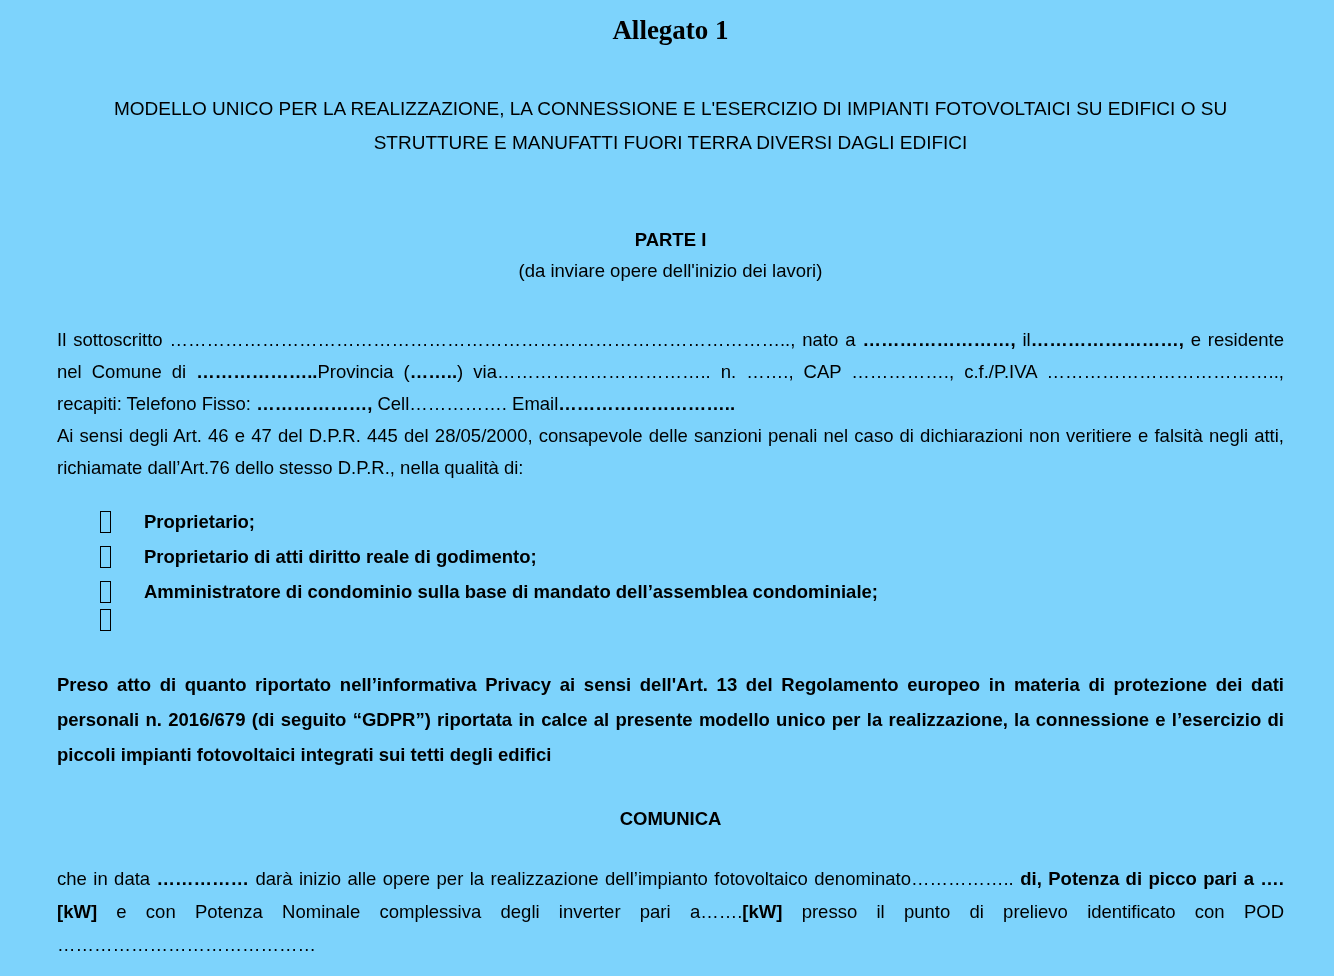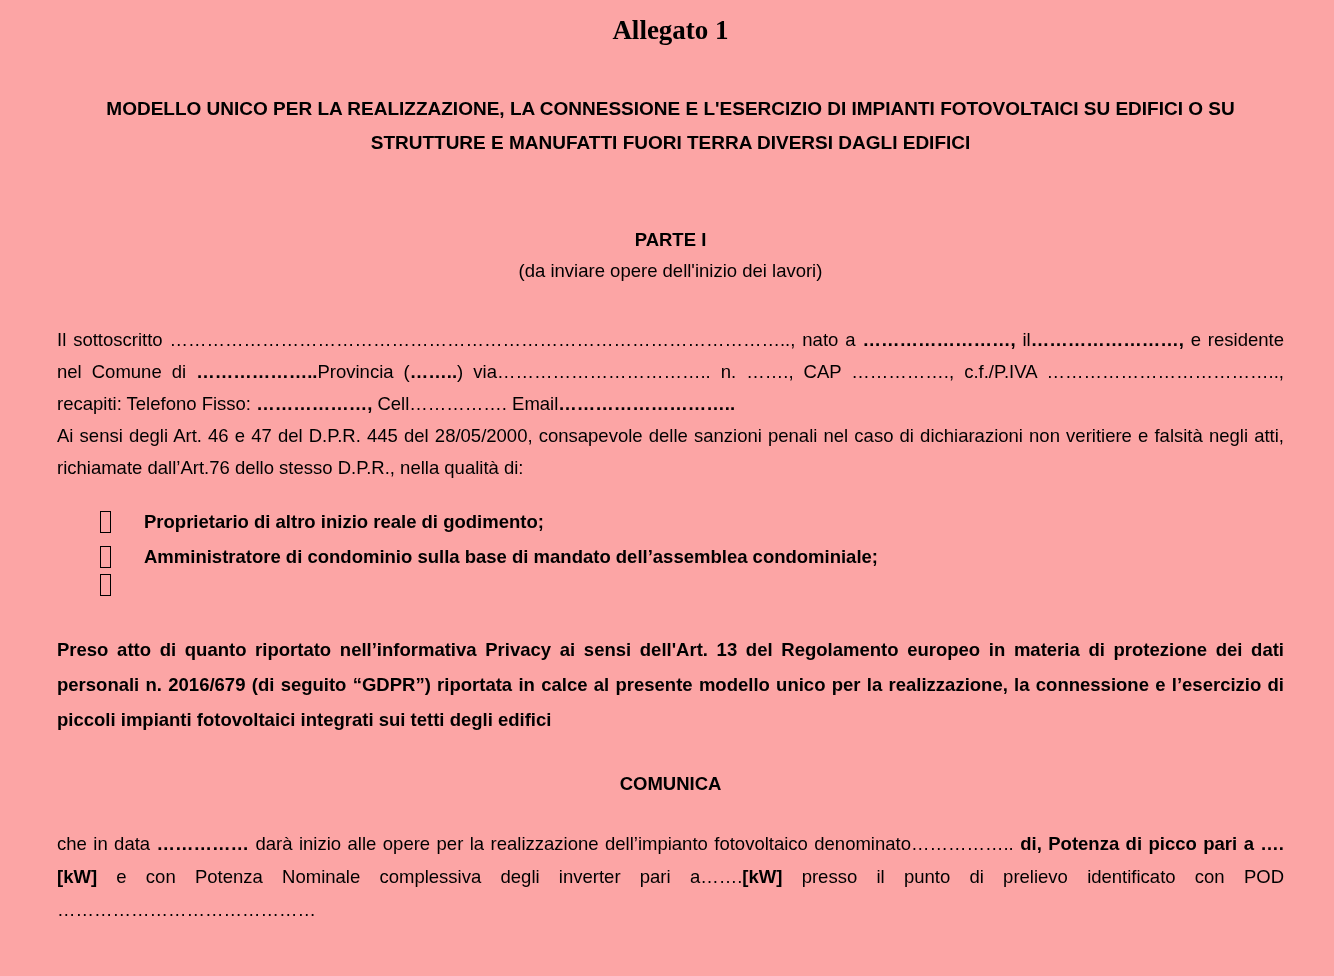--- a/index.html
+++ b/index.html
@@ -1,30 +1,30 @@
 <!DOCTYPE html>
 <html><head>
 <meta charset="utf-8">
 <style>
   html,body{margin:0;padding:0;background:#ffffff;}
   .page{
     width:1334px;height:976px;box-sizing:border-box;
     padding:14px 50px 0 57px;
-    background:#fca5a5;color:#000000;
+    background:#7dd3fc;color:#000000;
     font-family:"Liberation Sans","DejaVu Sans",sans-serif;
     font-size:18.5px;line-height:32px;
     overflow:hidden;
   }
   .b{font-weight:bold;}
   .doc-title{
     font-family:"Liberation Serif","DejaVu Serif",serif;
     font-weight:bold;font-size:27px;line-height:32px;text-align:center;
   }
   .main-heading{
-    margin-top:46px;font-weight:bold;text-align:center;
+    margin-top:46px;font-weight:normal;text-align:center;
     font-size:19px;line-height:34px;
   }
   .part-block{margin-top:64px;text-align:center;line-height:31px;}
   .part-title{font-weight:bold;}
   p{margin:0;}
   .intro{margin-top:38px;text-align:justify;line-height:32px;}
   .legal{margin-top:0;text-align:justify;line-height:32px;}
   .checklist{margin:20px 0 0 0;padding:0 0 0 43px;list-style:none;}
   .checklist li{display:flex;align-items:center;line-height:35px;font-weight:bold;}
   .checkbox{
@@ -50,21 +50,25 @@
     <div class="part-subtitle">(da inviare opere dell'inizio dei lavori)</div>
   </div>
 
   <p class="intro"><span>Il sottoscritto ……………………………………………………………………………………….., nato a </span><span class="b">……………………,</span><span> il</span><span class="b">……………………,</span><span> e residente nel Comune di </span><span class="b">………………..</span><span>Provincia (</span><span class="b">……..</span><span>) via……………………………..  n. ……., CAP ……………., c.f./P.IVA ……………………………….., recapiti: Telefono Fisso: </span><span class="b">………………,</span><span> Cell……………. Email</span><span class="b">………………………..</span></p>
 
   <p class="legal"><span>Ai sensi degli Art. 46 e 47 del D.P.R. 445 del 28/05/2000, consapevole delle sanzioni penali nel caso di dichiarazioni non veritiere e falsità negli atti, richiamate dall’Art.76 dello stesso D.P.R., nella qualità di:</span></p>
 
   <ul class="checklist">
     <li>
       <span class="checkbox"></span>
-      <span><span class="b">Proprietario di altro inizio reale di godimento;</span></span>
+      <span><span class="b">Proprietario;</span></span>
+    </li>
+    <li>
+      <span class="checkbox"></span>
+      <span><span class="b">Proprietario di atti diritto reale di godimento;</span></span>
     </li>
     <li>
       <span class="checkbox"></span>
       <span><span class="b">Amministratore di condominio sulla base di mandato dell’assemblea condominiale;</span></span>
     </li>
     <li>
       <span class="checkbox"></span>
     </li>
   </ul>
 

